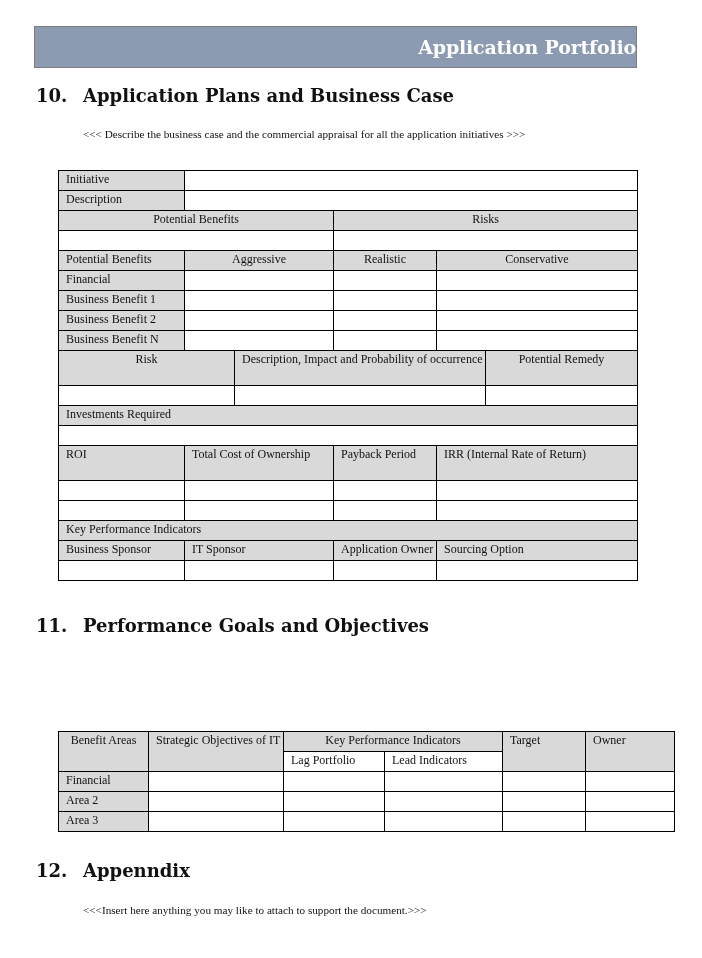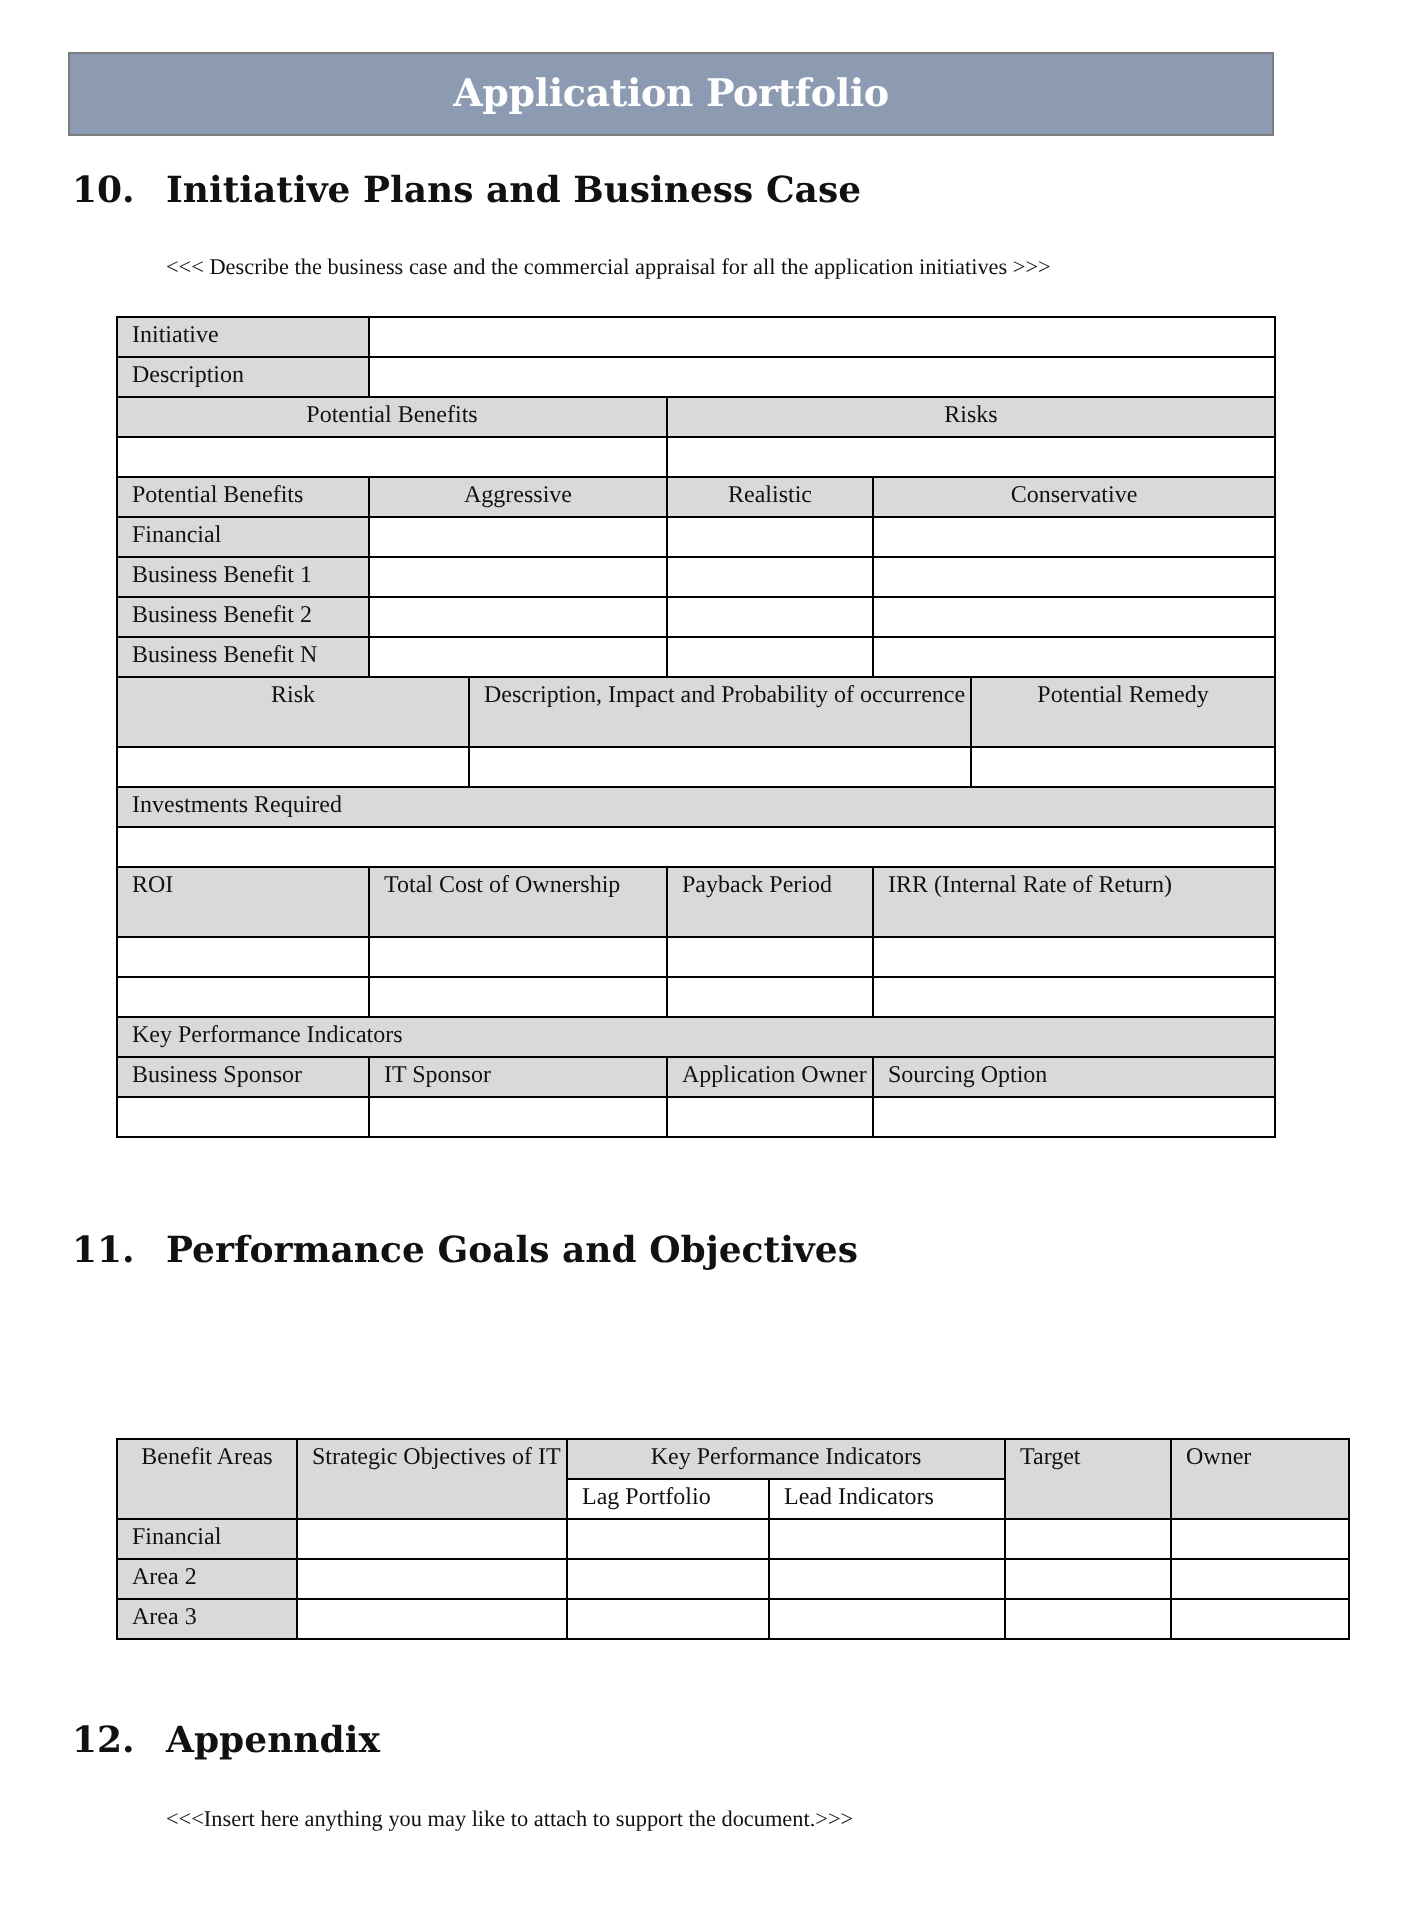--- a/index.html
+++ b/index.html
@@ -5,40 +5,40 @@
   html, body { margin: 0; padding: 0; background: #ffffff; }
   body {
     width: 702px; height: 958px; position: relative; overflow: hidden;
     font-family: "DejaVu Serif", "Liberation Serif", serif;
     color: #111;
   }
   .page { position: absolute; left: 0; top: 0; width: 702px; height: 958px; }
   .banner {
     position: absolute; left: 34px; top: 26px; width: 601px; height: 40px;
     background: #8c9bb1; border: 1px solid #7d7d7d;
-    display: flex; align-items: center; justify-content: center;
+    display: flex; align-items: center; justify-content: flex-end;
   }
   .banner-title {
     color: #ffffff; font-weight: bold; font-size: 19px;
     font-family: "DejaVu Serif", serif; letter-spacing: -0.2px;
   }
   .section-heading {
     position: absolute; left: 36px; font-weight: bold; font-size: 18px;
     font-family: "DejaVu Serif", serif; display: flex;
   }
   .section-number { width: 47px; display: inline-block; }
   .instruction {
     position: absolute; left: 83px; font-size: 11.2px; line-height: 16px;
     font-family: "Liberation Serif", "DejaVu Serif", serif;
   }
   .instr-justify { width: 553px; text-align: justify; }
 
   table.form {
     position: absolute; border-collapse: collapse; table-layout: fixed;
-    font-family: "Liberation Serif", "DejaVu Serif", serif; font-size: 12px;
+    font-family: "Liberation Serif", "DejaVu Serif", serif; font-size: 12px; margin-top: 12px;
   }
   table.form td {
     border: 1px solid #000; padding: 1px 7px; line-height: 15px;
     vertical-align: top; overflow: hidden; white-space: nowrap;
   }
   td.g { background: #d9d9d9; }
   td.c { text-align: center; }
   td.wrap { white-space: normal; text-align: center; }
   td.just { white-space: normal; text-align: justify; text-align-last: left; }
   .r19 td { height: 17px; }
@@ -48,21 +48,21 @@
 <body>
 
 <div class="page">
 
   <div class="banner">
     <span class="banner-title">Application Portfolio</span>
   </div>
 
   <div class="section-heading" style="top:85px;">
     <span class="section-number">10.</span>
-    <span>Initiative Plans and Business Case</span>
+    <span>Application Plans and Business Case</span>
   </div>
   <div class="instruction" style="top:126px;">&lt;&lt;&lt; Describe the business case and the commercial appraisal for all the application initiatives &gt;&gt;&gt;</div>
 
   <table class="form" style="left:58px; top:158px; width:579px;">
     <colgroup>
       <col style="width:126px">
         <col style="width:50px">
         <col style="width:99px">
         <col style="width:103px">
         <col style="width:49px">

